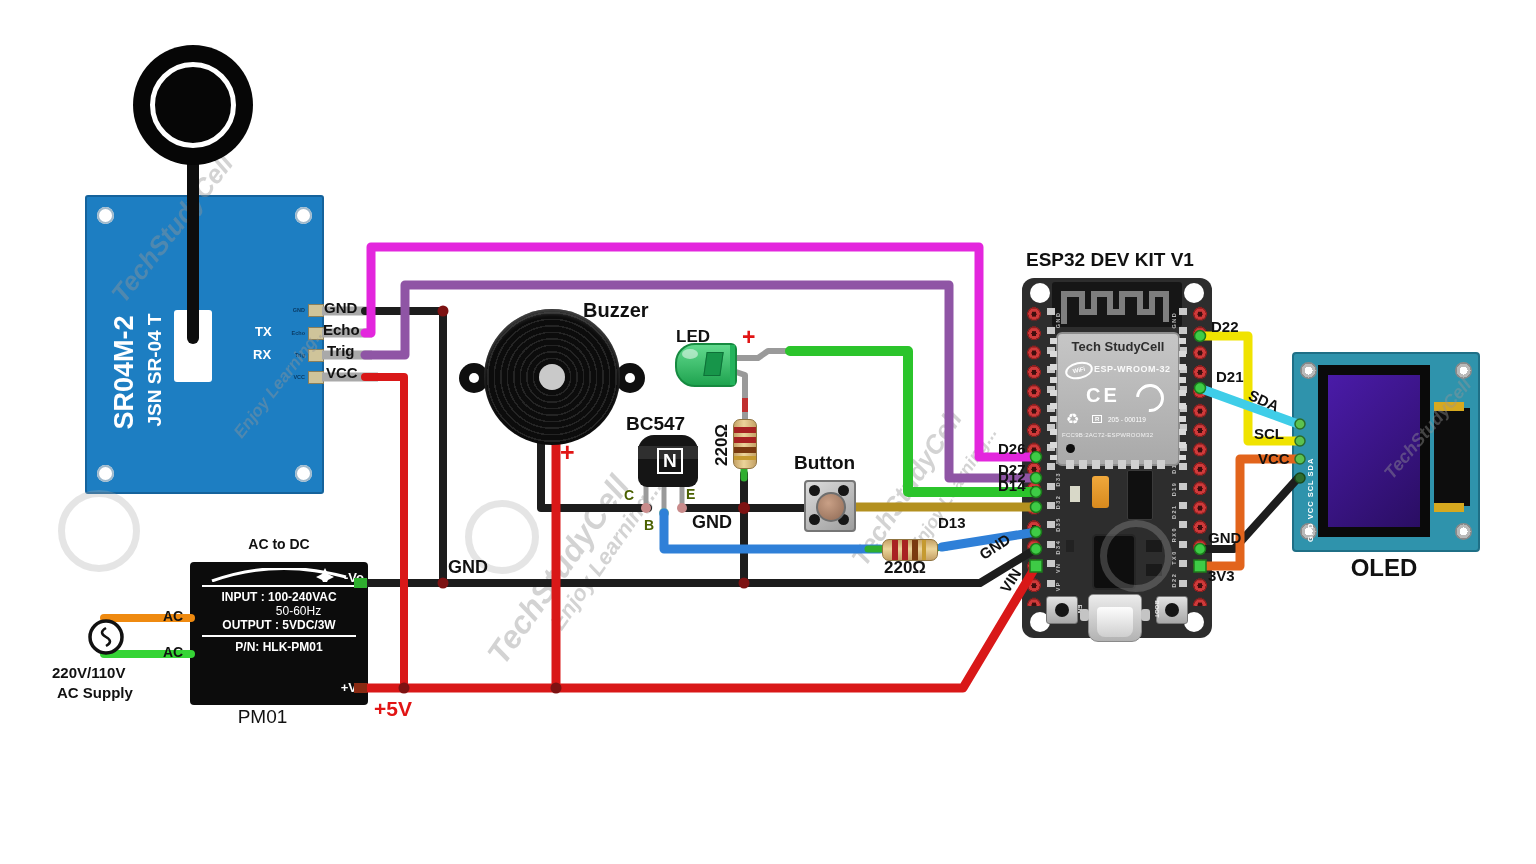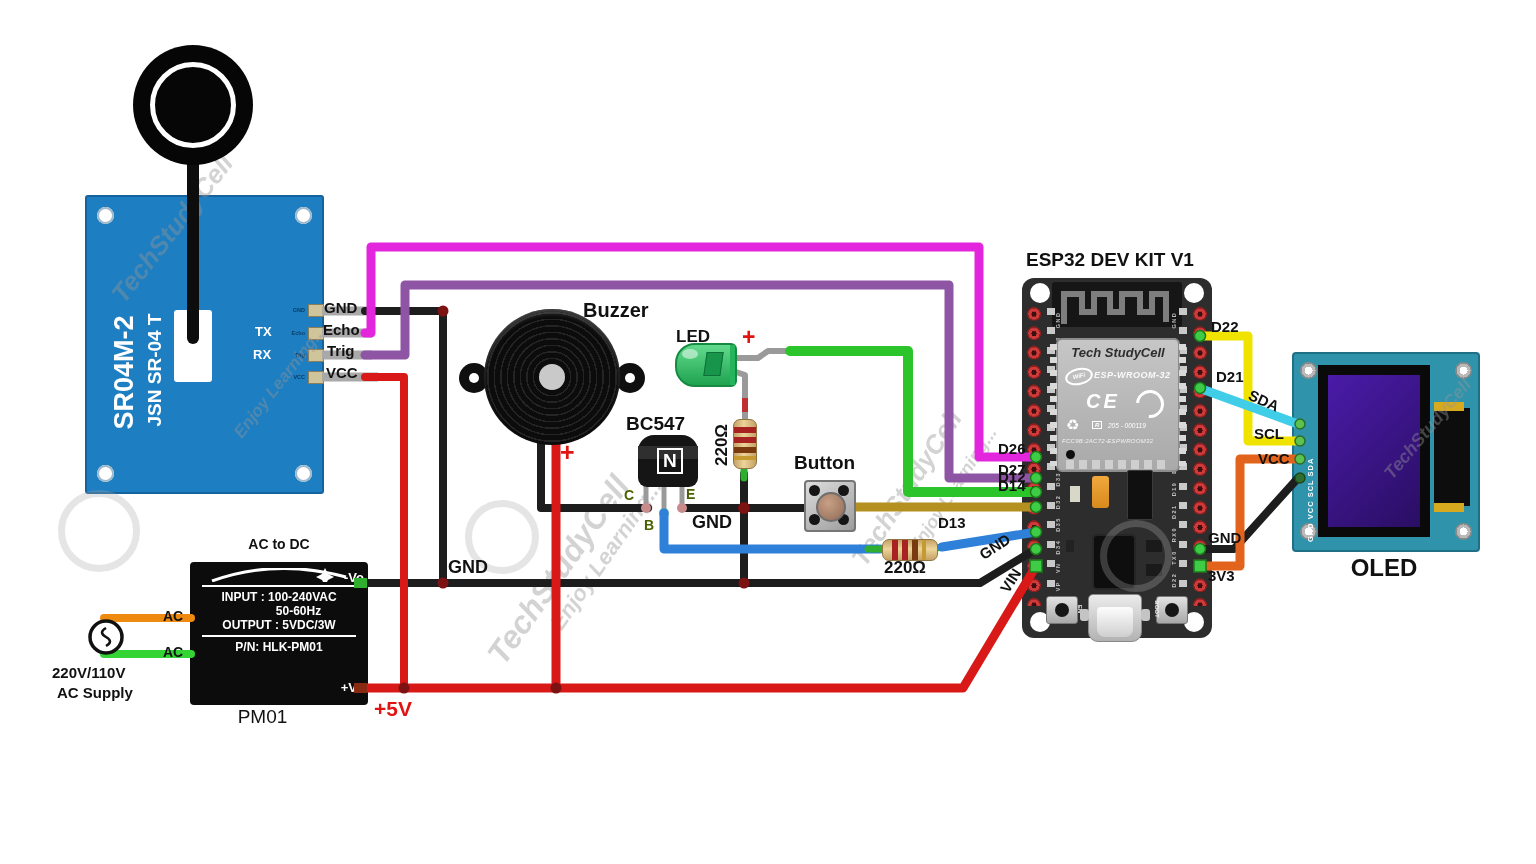--- a/index.html
+++ b/index.html
@@ -18,22 +18,22 @@
   
   #us-board{left:85px;top:195px;width:235px;height:295px;background:#1d7ec2;border:2px solid #15639c;border-radius:3px;}
   .hole{position:absolute;width:17px;height:17px;border-radius:50%;background:#fff;box-shadow:inset 0 0 0 2px #9fb9cc;}
   .us-rot{position:absolute;color:#fff;font-weight:bold;text-align:center;transform:rotate(-90deg);}
   .us-pad{position:absolute;width:14px;height:11px;background:#cfc49a;border:1px solid #8a7f5a;}
   .us-padtxt{position:absolute;font-size:5.5px;color:#0a3c66;font-weight:bold;text-align:right;width:30px;}
   
   #esp-board{left:1022px;top:278px;width:190px;height:360px;background:#2d2d2d;border-radius:12px;}
   .esp-hole{position:absolute;width:20px;height:20px;border-radius:50%;background:#fff;}
   #esp-ant{position:absolute;left:30px;top:4px;width:130px;height:45px;background:#161616;border-radius:3px;}
-  #esp-shield{position:absolute;left:34px;top:60px;width:120px;height:130px;background:linear-gradient(#c6c6c6,#a9a9a9);
-              border:2px solid #8d8d8d;border-radius:6px;font-style:italic;}
+  #esp-shield{position:absolute;left:34px;top:54px;width:120px;height:130px;background:linear-gradient(#c6c6c6,#a9a9a9);
+              border:2px solid #8d8d8d;border-radius:6px;}
   .pincol{position:absolute;top:26px;width:20px;height:302px;
      background-image:radial-gradient(circle at 10px 10px,#3f0e0e 0 2.6px,#cf3a3a 2.6px 5.6px,#8e1f1f 5.6px 6.8px,transparent 6.9px);
      background-size:20px 19.4px;}
   .sqcol{position:absolute;top:30px;width:8px;height:296px;
      background:repeating-linear-gradient(180deg,#c9c9c9 0 7px,transparent 7px 19.4px);}
   .silk{position:absolute;top:26px;height:306px;writing-mode:vertical-rl;transform:rotate(180deg);
         font-size:5.5px;letter-spacing:1.5px;word-spacing:5px;color:#e4e4e4;opacity:.8;font-weight:bold;}
   .castel{position:absolute;width:7px;height:122px;background:repeating-linear-gradient(180deg,#d9d9d9 0 6px,transparent 6px 13px);}
   .tact{position:absolute;width:30px;height:26px;background:linear-gradient(#e2e2e2,#a8a8a8);border:1px solid #777;border-radius:3px;}
   .tact i{position:absolute;left:8px;top:6px;width:14px;height:14px;background:#161616;border-radius:50%;}
@@ -159,21 +159,21 @@
 
   <div id="psu-box" class="board">
     <div style="position:relative;margin-top:6px;">
       <svg width="150" height="14" style="display:block;margin:0 auto;">
         <path d="M8,13 Q72,-10 142,9" stroke="#fff" fill="none" stroke-width="3"></path>
         <path d="M118,6 l3,-6 l3,6 l6,3 l-6,3 l-3,6 l-3,-6 l-6,-3 z" fill="#fff"></path>
       </svg>
     </div>
     <div class="psu-line"></div>
     <div style="font-size:12px;font-weight:bold;">INPUT : 100-240VAC</div>
-    <div style="font-size:12px;font-weight:bold;padding-left:39px;">50-60Hz</div>
+    <div style="font-size:12px;font-weight:normal;padding-left:39px;">50-60Hz</div>
     <div style="font-size:12px;font-weight:bold;">OUTPUT : 5VDC/3W</div>
     <div class="psu-line"></div>
     <div style="font-size:12px;font-weight:bold;">P/N: HLK-PM01</div>
     <div class="abs" style="right:4px;top:8px;font-size:13px;font-weight:bold;">-Vo</div>
     <div class="abs" style="right:4px;bottom:10px;font-size:13px;font-weight:bold;">+Vo</div>
   </div>
 
   <svg id="wires" width="1536" height="864">
 
     <line x1="322" y1="311" x2="372" y2="311" stroke="#a9a9a9" stroke-width="9"></line>

